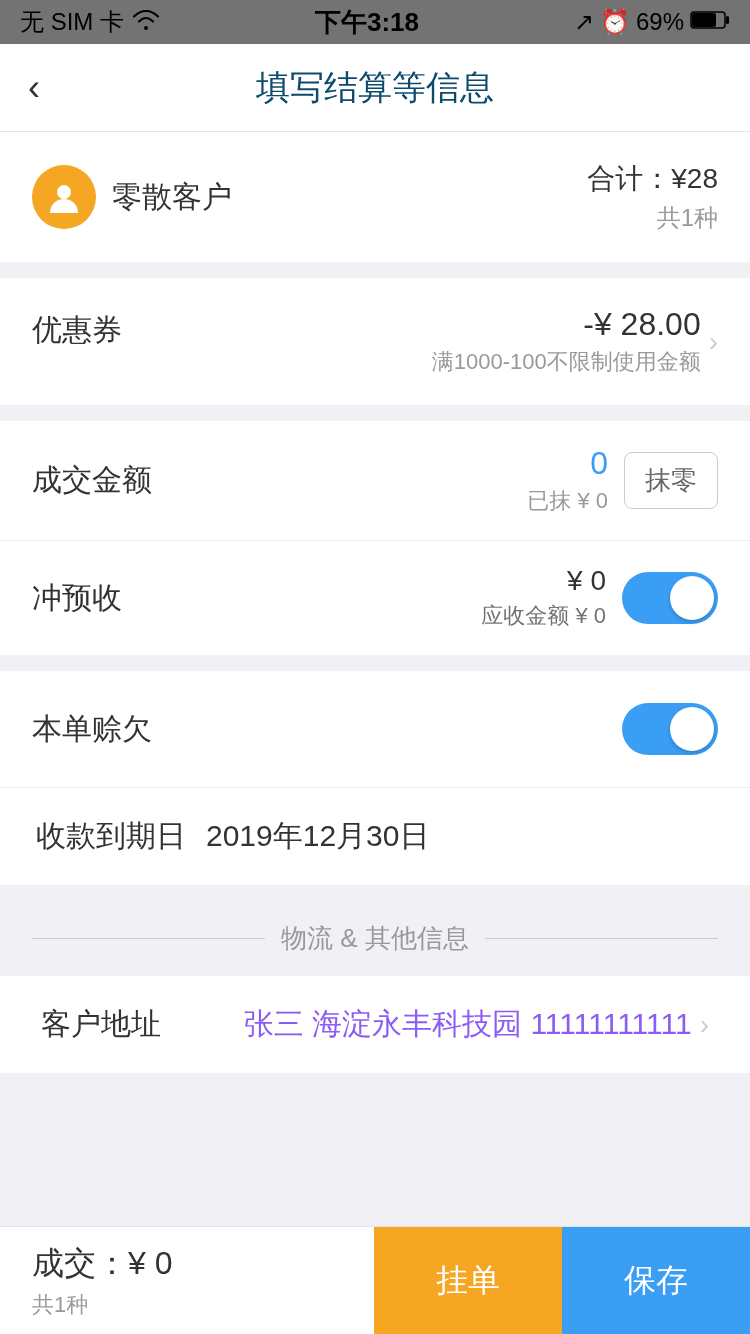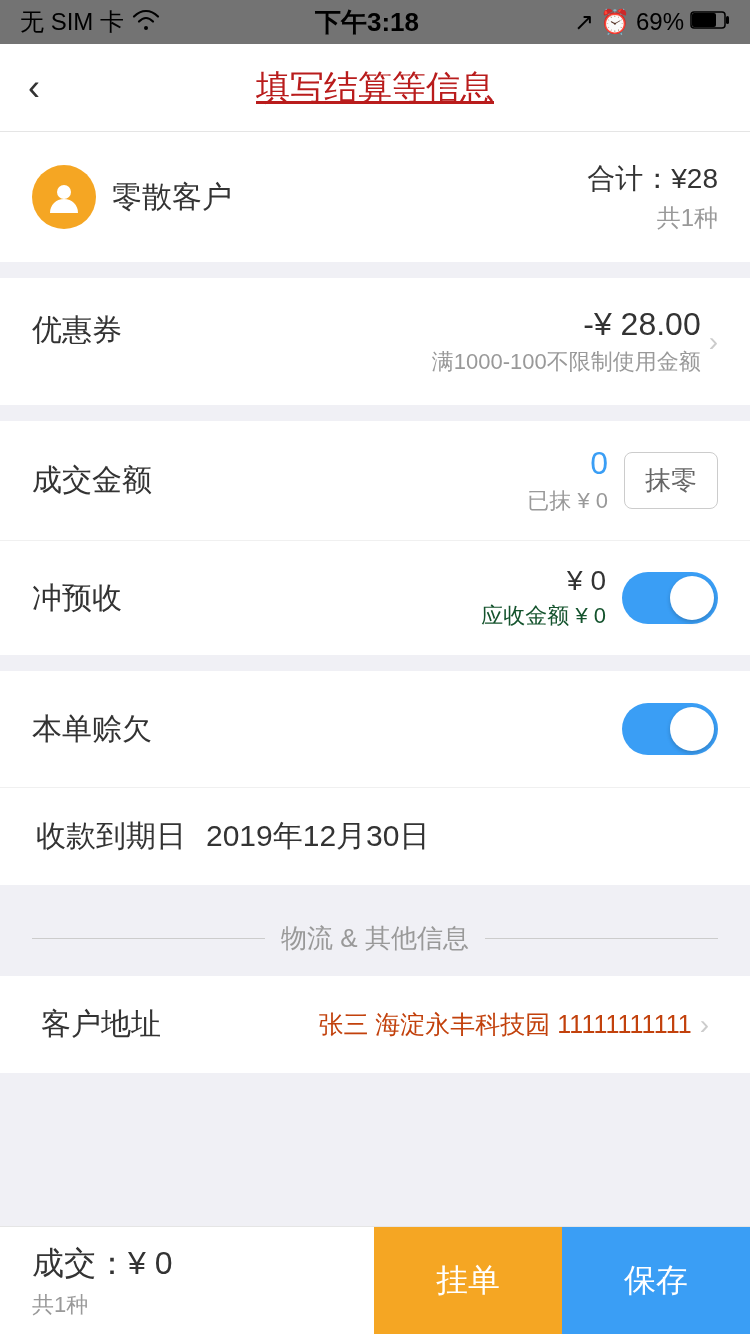--- a/index.html
+++ b/index.html
@@ -42,22 +42,21 @@
     .nav-back {
       position: absolute;
       left: 28px;
       font-size: 36px;
       color: #333;
       cursor: pointer;
     }
     .nav-title {
       font-size: 34px;
       font-weight: 500;
-      color: #b91c1c;
-      text-decoration: underline;
+      color: #0c4a6e;
     }
 
     
     .section {
       background: #fff;
       margin-bottom: 16px;
     }
 
     
     .customer-row {
@@ -119,21 +118,21 @@
       padding: 24px 32px;
       display: flex;
       align-items: center;
       justify-content: space-between;
       border-top: 1px solid #f0f0f0;
     }
     .prepay-label { font-size: 30px; color: #333; }
     .prepay-right { display: flex; align-items: center; gap: 16px; }
     .prepay-amount-block { text-align: right; }
     .prepay-amount { font-size: 28px; color: #333; }
-    .prepay-note { font-size: 22px; color: #14532d; margin-top: 4px; }
+    .prepay-note { font-size: 22px; color: #737373; margin-top: 4px; }
 
     
     .toggle {
       width: 96px; height: 52px;
       border-radius: 26px;
       background: #3a9ef5;
       position: relative;
       cursor: pointer;
       flex-shrink: 0;
     }
@@ -191,21 +190,21 @@
 
     
     .address-row {
       background: #fff;
       padding: 28px 41px;
       display: flex;
       align-items: center;
       justify-content: space-between;
     }
     .address-label { font-size: 30px; color: #333; flex-shrink: 0; margin-right: 24px; }
-    .address-value { font-size: 25px; color: #c2410c; flex: 1; }
+    .address-value { font-size: 30px; color: #8b5cf6; flex: 1; }
     .address-right { display: flex; align-items: center; gap: 8px; }
 
     
     .bottom-bar {
       position: fixed;
       bottom: 0;
       left: 0;
       width: 750px;
       height: 108px;
       background: #fff;

